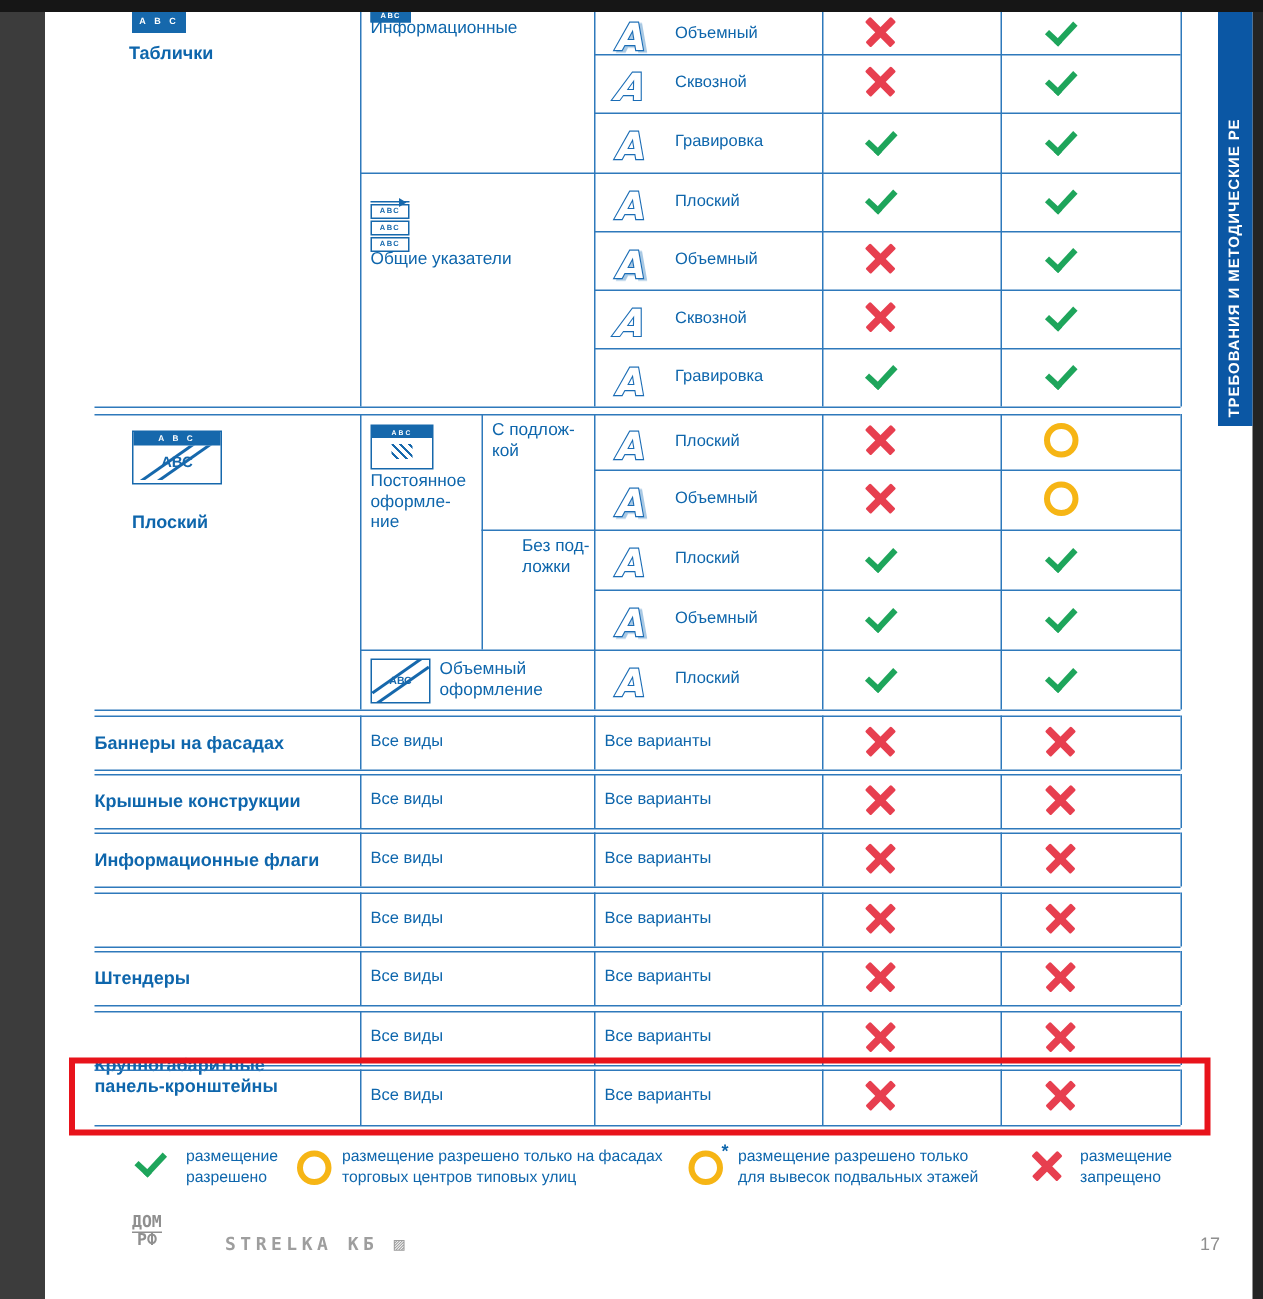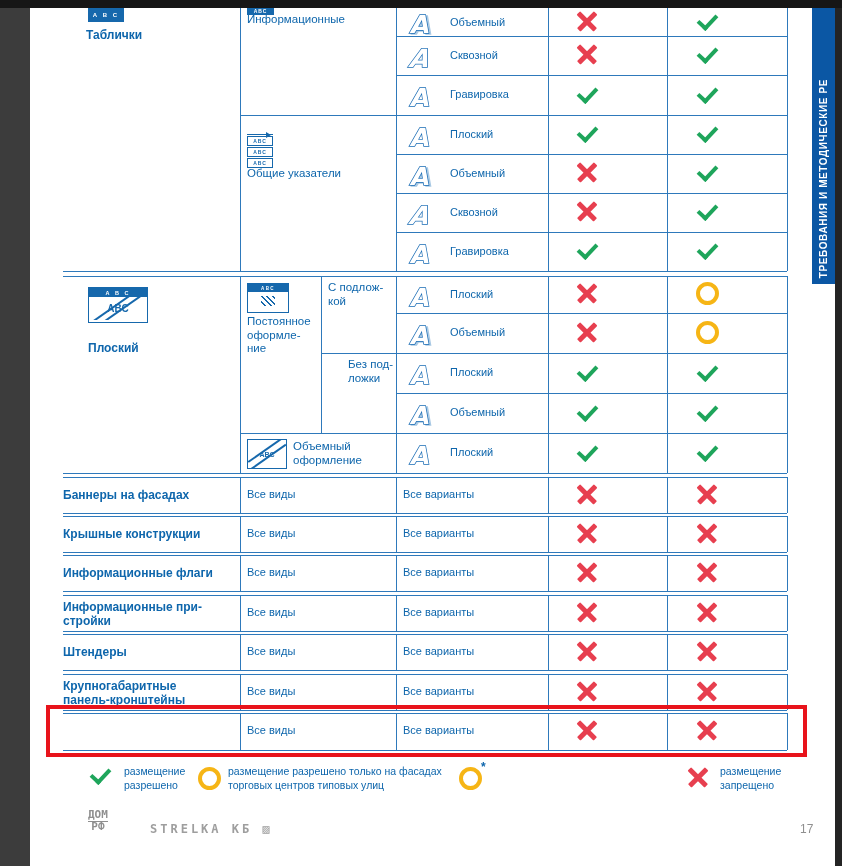--- a/index.html
+++ b/index.html
@@ -279,22 +279,20 @@
   <span class="mark mark-cross" style="left:575px;top:560px"></span>
   <span class="mark mark-cross" style="left:695px;top:560px"></span>
 
   <div class="hline" style="left:63px;top:595px;width:724px"></div>
   <div class="hline" style="left:63px;top:631px;width:724px"></div>
   <div class="vline" style="left:240px;top:595px;height:36px"></div>
   <div class="vline" style="left:396px;top:595px;height:36px"></div>
   <div class="vline" style="left:548px;top:595px;height:36px"></div>
   <div class="vline" style="left:667px;top:595px;height:36px"></div>
   <div class="vline" style="left:787px;top:595px;height:36px"></div>
-  <div class="cat" style="top:600px">Информационные при-
-стройки</div>
   <div class="cellv" style="left:247px;top:606px">Все виды</div>
   <div class="cellv" style="left:403px;top:606px">Все варианты</div>
   <span class="mark mark-cross" style="left:575px;top:600px"></span>
   <span class="mark mark-cross" style="left:695px;top:600px"></span>
 
   <div class="hline" style="left:63px;top:634px;width:724px"></div>
   <div class="hline" style="left:63px;top:670px;width:724px"></div>
   <div class="vline" style="left:240px;top:634px;height:36px"></div>
   <div class="vline" style="left:396px;top:634px;height:36px"></div>
   <div class="vline" style="left:548px;top:634px;height:36px"></div>
@@ -306,21 +304,21 @@
   <span class="mark mark-cross" style="left:575px;top:639px"></span>
   <span class="mark mark-cross" style="left:695px;top:639px"></span>
 
   <div class="hline" style="left:63px;top:674px;width:724px"></div>
   <div class="hline" style="left:63px;top:710px;width:724px"></div>
   <div class="vline" style="left:240px;top:674px;height:36px"></div>
   <div class="vline" style="left:396px;top:674px;height:36px"></div>
   <div class="vline" style="left:548px;top:674px;height:36px"></div>
   <div class="vline" style="left:667px;top:674px;height:36px"></div>
   <div class="vline" style="left:787px;top:674px;height:36px"></div>
-  <div class="cat" style="top:679px">Крупногабаритные
+  <div class="cat" style="top:703px">Крупногабаритные
 панель-кронштейны</div>
   <div class="cellv" style="left:247px;top:685px">Все виды</div>
   <div class="cellv" style="left:403px;top:685px">Все варианты</div>
   <span class="mark mark-cross" style="left:575px;top:679px"></span>
   <span class="mark mark-cross" style="left:695px;top:679px"></span>
 
   <div class="hline" style="left:63px;top:713px;width:724px"></div>
   <div class="hline" style="left:63px;top:750px;width:724px"></div>
   <div class="vline" style="left:240px;top:713px;height:37px"></div>
   <div class="vline" style="left:396px;top:713px;height:37px"></div>
@@ -335,20 +333,22 @@
   <div class="hl-box"></div>
 
   <span class="mark mark-check" style="left:88px;top:763px"></span>
   <div class="legend-text" style="left:124px;top:765px">размещение
 разрешено</div>
   <span class="mark mark-circle" style="left:197px;top:766px"></span>
   <div class="legend-text" style="left:228px;top:765px">размещение разрешено только на фасадах
 торговых центров типовых улиц</div>
   <span class="mark mark-circle" style="left:458px;top:766px"></span>
   <span class="star" style="left:481px;top:760px">*</span>
+  <div class="legend-text" style="left:492px;top:765px">размещение разрешено только
+для вывесок подвальных этажей</div>
   <span class="mark mark-cross" style="left:686px;top:765px"></span>
   <div class="legend-text" style="left:720px;top:765px">размещение
 запрещено</div>
 
   <div class="logo">
     <div>ДОМ</div>
     <div>РФ</div>
   </div>
   <div class="brand"><span>STRELKA КБ</span> <span class="hatch-glyph">▨</span></div>
   <div class="pagenum">17</div>

